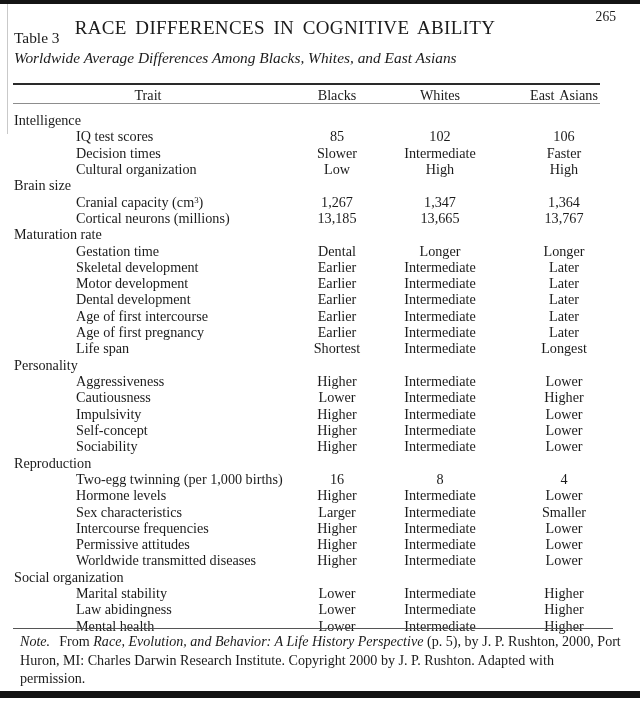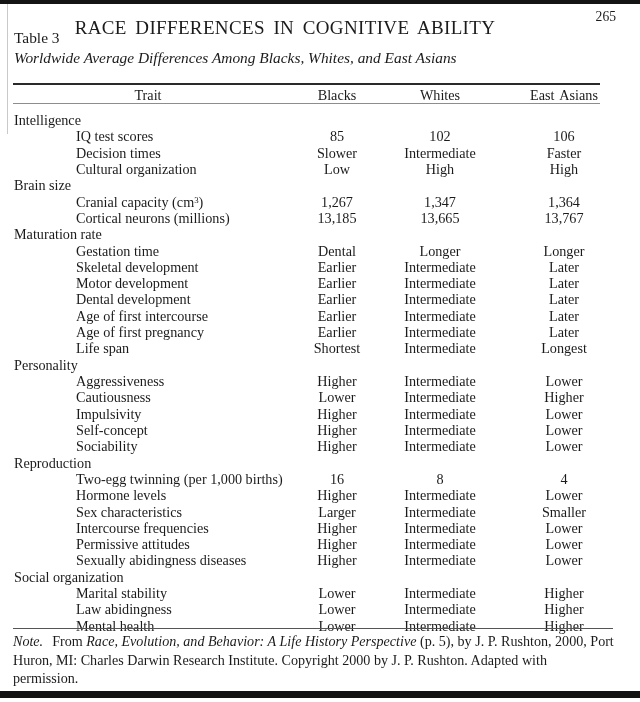--- a/index.html
+++ b/index.html
@@ -143,21 +143,21 @@
 
   sup {
     font-size: 0.62em;
     vertical-align: 0.42em;
     line-height: 0;
   }
 
   
   .note {
     position: absolute;
-    left: 13px;
+    left: 20px;
     top: 632px;
     width: 602px;
     font-size: 14.1px;
     line-height: 18.6px;
     text-align: left;
   }
   .note i { font-style: italic; }
   .note .note-lead { font-style: italic; }
   .note .gap { display: inline-block; width: 9px; }
 </style>
@@ -327,21 +327,21 @@
         <span class="val w">Intermediate</span>
         <span class="val a">Lower</span>
       </div>
       <div class="row indent">
         <span class="trait">Permissive attitudes</span>
         <span class="val b">Higher</span>
         <span class="val w">Intermediate</span>
         <span class="val a">Lower</span>
       </div>
       <div class="row indent">
-        <span class="trait">Sexually abidingness diseases</span>
+        <span class="trait">Worldwide transmitted diseases</span>
         <span class="val b">Higher</span>
         <span class="val w">Intermediate</span>
         <span class="val a">Lower</span>
       </div>
       <div class="row category">
         <span class="trait">Social organization</span>
       </div>
       <div class="row indent">
         <span class="trait">Marital stability</span>
         <span class="val b">Lower</span>

